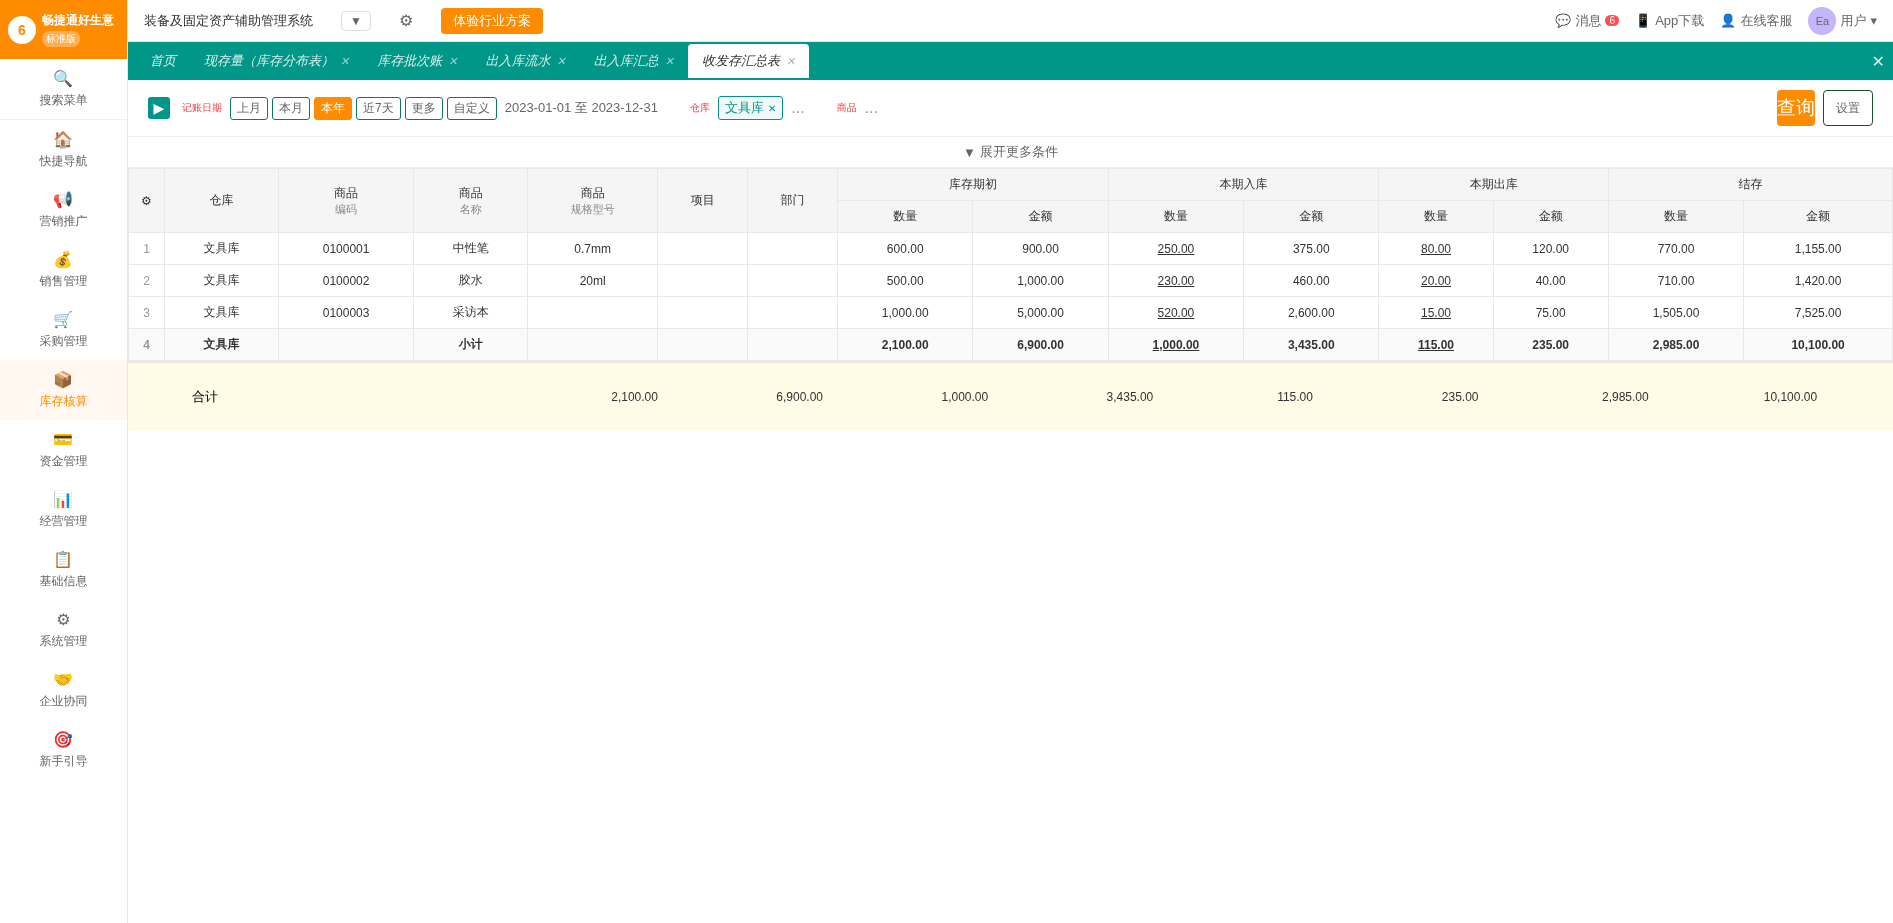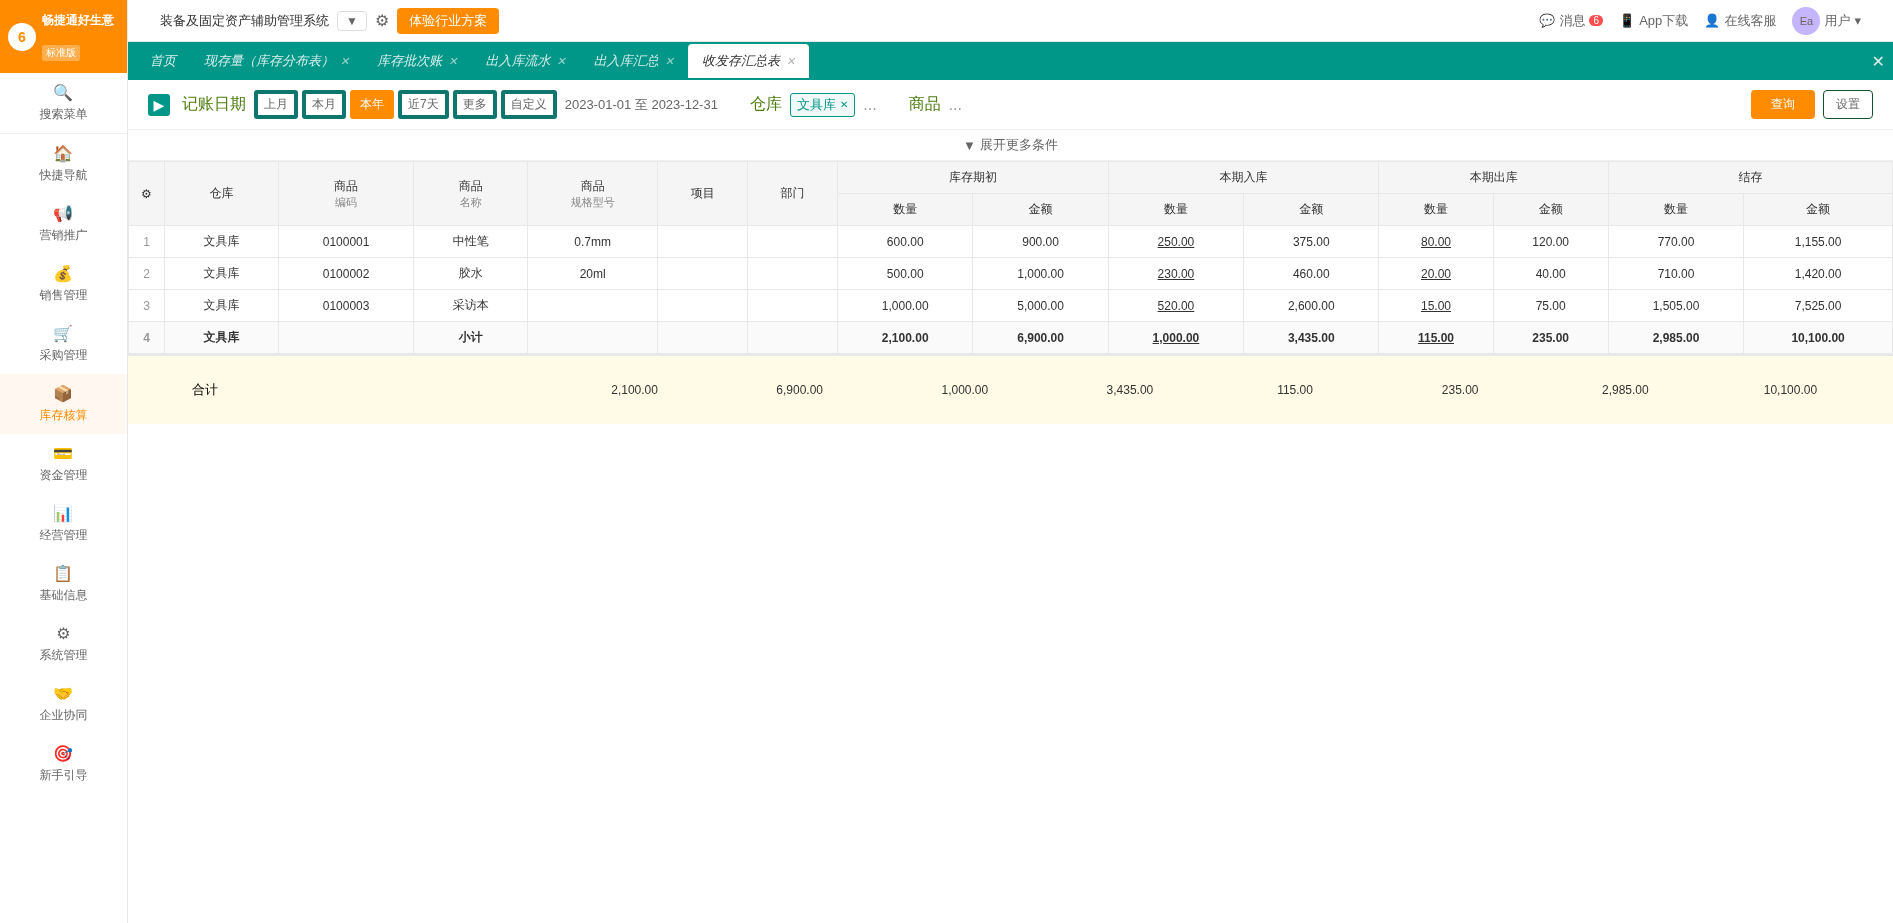--- a/index.html
+++ b/index.html
@@ -12,21 +12,21 @@
     .sidebar-item { display: flex; flex-direction: column; align-items: center; padding: 10px 4px; cursor: pointer; color: #666; border-bottom: none; }
     .sidebar-item.active { color: #ff8c00; background: #fff7f0; }
     .sidebar-item .s-icon { font-size: 16px; margin-bottom: 4px; }
     .sidebar-item .s-label { font-size: 12px; text-align: center; }
     .sidebar-search { border-bottom: 1px solid #f0f0f0; }
 
     
     #main { flex: 1; display: flex; flex-direction: column; overflow: hidden; }
 
     
-    #topbar { background: #fff; border-bottom: 1px solid #e8e8e8; display: flex; align-items: center; padding: 0 32px; height: 42px; gap: 8px; }
+    #topbar { background: #fff; border-bottom: 1px solid #e8e8e8; display: flex; align-items: center; padding: 0 16px; height: 42px; gap: 28px; }
     #topbar .selector { display: flex; align-items: center; gap: 4px; border: 1px solid #ddd; border-radius: 4px; padding: 2px 8px; cursor: pointer; font-size: 12px; color: #666; }
     #topbar .trial-btn { background: #ff8c00; color: #fff; border: none; border-radius: 4px; padding: 4px 12px; cursor: pointer; font-size: 13px; }
     #topbar .spacer { flex: 1; }
     #topbar .top-actions { display: flex; align-items: center; gap: 16px; color: #666; font-size: 12px; }
     #topbar .top-actions .action-item { display: flex; align-items: center; gap: 4px; cursor: pointer; }
     #topbar .badge { background: #ff4d4f; color: #fff; border-radius: 8px; padding: 0 4px; font-size: 10px; }
     #topbar .user-avatar { width: 28px; height: 28px; background: #c4b5fd; border-radius: 50%; display: flex; align-items: center; justify-content: center; font-size: 11px; color: #666; }
 
     
     #tabbar { background: #009688; display: flex; align-items: center; padding: 0 8px; min-height: 38px; overflow: hidden; }
@@ -40,31 +40,31 @@
     #content { flex: 1; background: #fff; overflow: auto; padding: 0; }
 
     
     .page-header { padding: 14px 20px 8px; border-bottom: 1px solid #f0f0f0; }
     .page-title { font-size: 15px; font-weight: 600; color: #333; }
 
     
     .filter-bar { padding: 10px 20px; background: #fff; border-bottom: 1px solid #f0f0f0; display: flex; align-items: center; gap: 12px; flex-wrap: wrap; }
     .filter-bar .filter-toggle { background: #009688; color: #fff; border: none; width: 22px; height: 22px; border-radius: 3px; cursor: pointer; display: flex; align-items: center; justify-content: center; font-size: 14px; flex-shrink: 0; }
     .filter-section { display: flex; align-items: center; gap: 8px; flex-wrap: wrap; }
-    .filter-label { color: #4d7c0f; white-space: nowrap; font-size: 16px; }
+    .filter-label { color: #ef4444; white-space: nowrap; font-size: 10px; }
     .date-buttons { display: flex; gap: 4px; }
-    .date-btn { padding: 2px 6px; border: 4px solid #0f766e; border-radius: 3px; cursor: pointer; font-size: 12px; color: #666; background: #fff; }
+    .date-btn { padding: 2px 6px; border: 1px solid #0f766e; border-radius: 3px; cursor: pointer; font-size: 12px; color: #666; background: #fff; }
     .date-btn.active { background: #ff8c00; color: #fff; border-color: #ff8c00; }
     .date-range { color: #666; font-size: 13px; }
     .warehouse-section { display: flex; align-items: center; gap: 8px; margin-left: 20px; }
     .tag-item { background: #f0f9f8; border: 1px solid #009688; border-radius: 3px; padding: 2px 6px; display: flex; align-items: center; gap: 4px; font-size: 12px; color: #009688; }
     .tag-item .tag-close { cursor: pointer; font-size: 10px; }
     .more-btn { color: #999; cursor: pointer; font-size: 16px; }
     .goods-section { display: flex; align-items: center; gap: 8px; margin-left: 20px; }
-    .query-btn { background: #ff8c00; color: #fff; border: none; border-radius: 4px; padding: 5px 20px; cursor: pointer; font-size: 12px; }
+    .query-btn { background: #ff8c00; color: #fff; border: none; border-radius: 4px; padding: 5px 0; cursor: pointer; font-size: 19px; }
     .settings-btn { background: #fff; color: #666; border: 1px solid #14532d; border-radius: 4px; padding: 5px 12px; cursor: pointer; font-size: 12px; }
     .print-btn { border: 1px solid #ddd; background: #fff; color: #666; border-radius: 4px; padding: 4px 10px; cursor: pointer; font-size: 12px; display: flex; align-items: center; gap: 4px; }
     .export-btn { border: 1px solid #ddd; background: #fff; color: #666; border-radius: 4px; padding: 4px 10px; cursor: pointer; font-size: 12px; display: flex; align-items: center; gap: 4px; }
     .refresh-btn { border: 1px solid #ddd; background: #fff; color: #666; border-radius: 4px; padding: 4px 10px; cursor: pointer; font-size: 12px; display: flex; align-items: center; gap: 4px; }
 
     
     .expand-row { text-align: center; padding: 6px; border-bottom: 1px solid #f0f0f0; }
     .expand-btn { color: #666; cursor: pointer; font-size: 12px; display: inline-flex; align-items: center; gap: 4px; }
 
     
@@ -91,21 +91,21 @@
     ::-webkit-scrollbar-thumb { background: #ccc; border-radius: 3px; }
   </style>
 </head>
 <body>
 
 <div id="sidebar">
   <div id="sidebar-logo">
     <div class="logo-icon">6</div>
     <div>
       <div style="color:#fff;font-size:12px;font-weight:600;">畅捷通好生意</div>
-      <div style="background:rgba(255,255,255,0.3);color:#fff;font-size:10px;border-radius:2px;padding:1px 4px;margin-top:16px;display:inline-block;">标准版</div>
+      <div style="background:rgba(255,255,255,0.3);color:#fff;font-size:10px;border-radius:8px;padding:1px 4px;margin-top:2px;display:inline-block;">标准版</div>
     </div>
   </div>
 
   <div id="sidebar-items">
     <div class="sidebar-item sidebar-search">
       <span class="s-icon">🔍</span>
       <span class="s-label">搜索菜单</span>
     </div>
     <div class="sidebar-item">
       <span class="s-icon">🏠</span>

